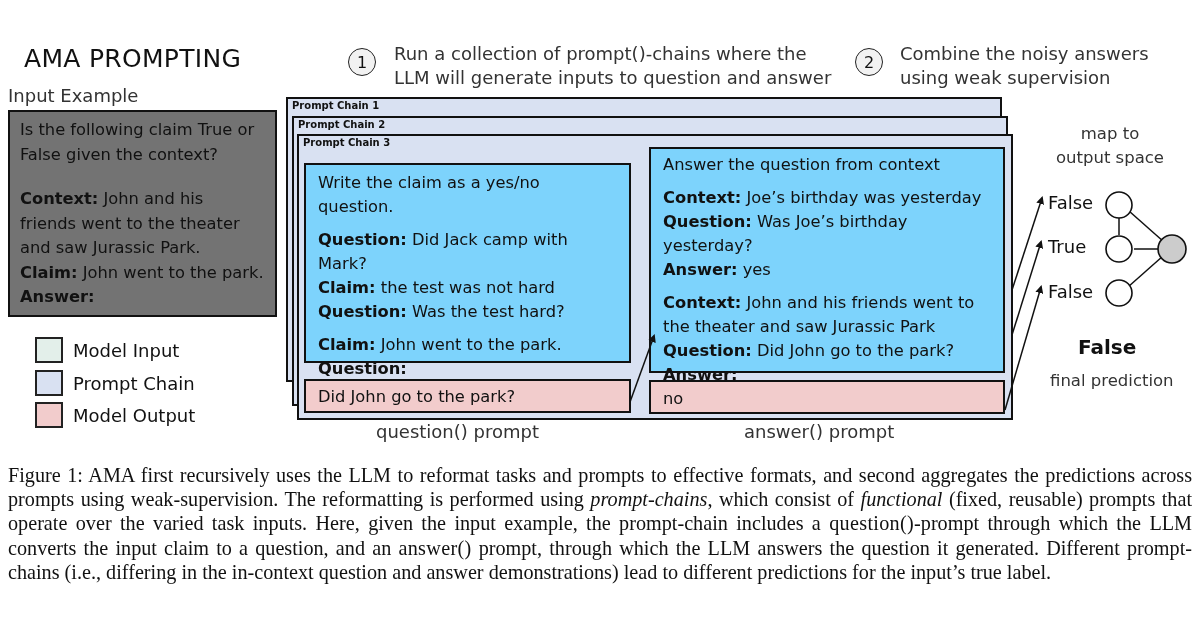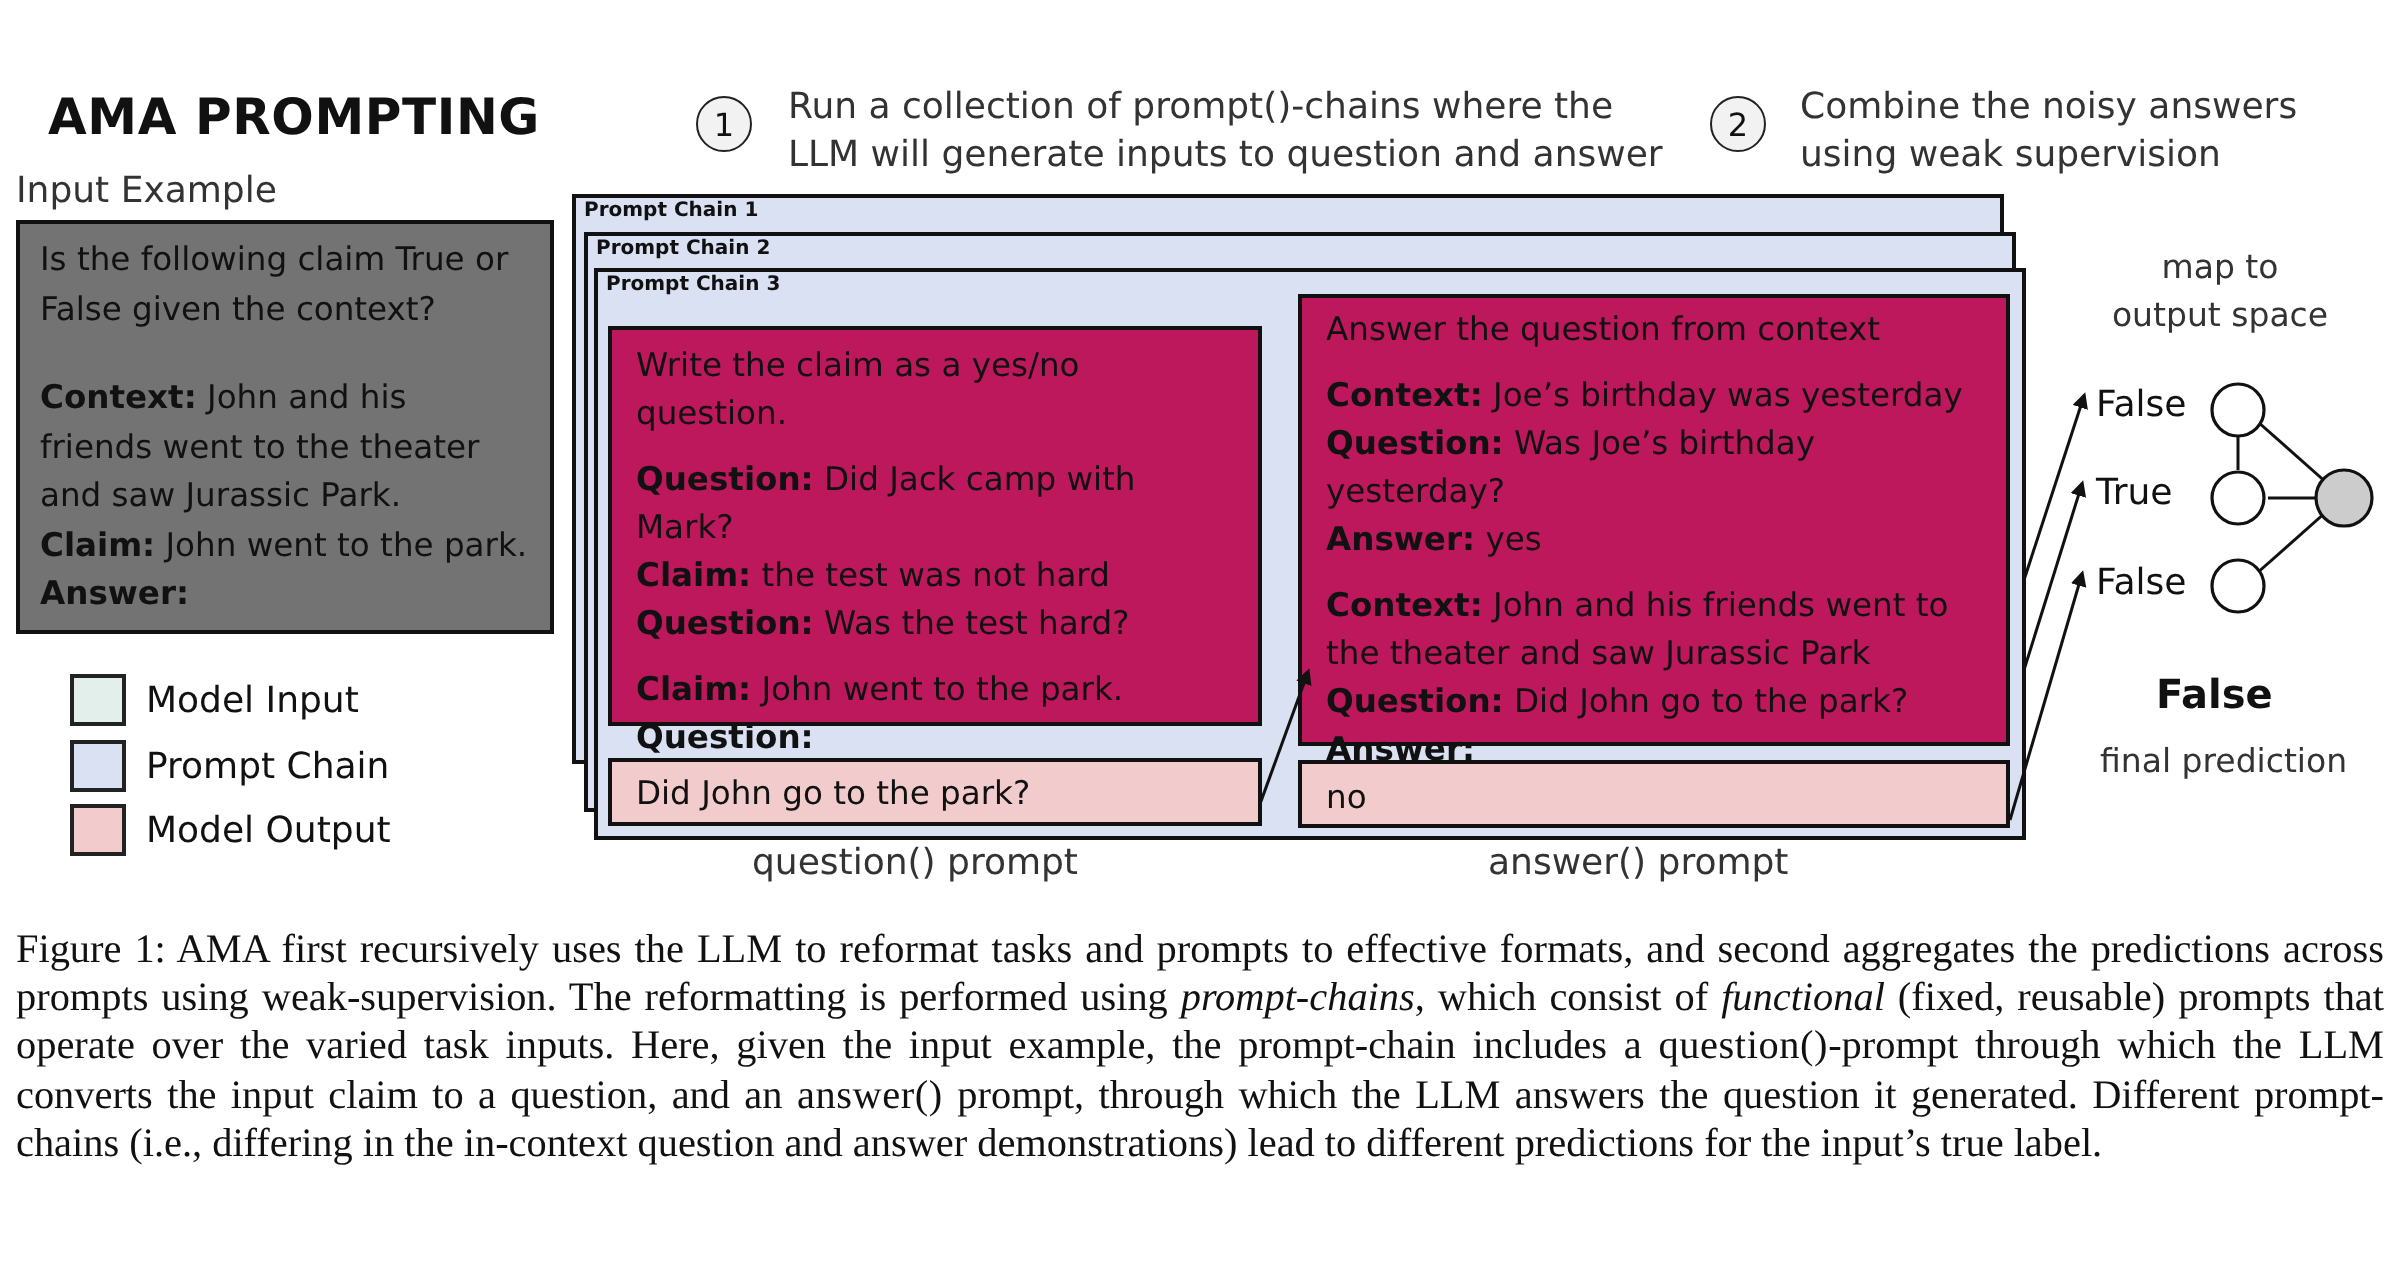--- a/index.html
+++ b/index.html
@@ -1,30 +1,30 @@
 <!DOCTYPE html>
 <html><head>
 <meta charset="utf-8">
 <style>
   * { box-sizing: border-box; margin: 0; padding: 0; }
   html, body { width: 1200px; height: 631px; background: #ffffff; overflow: hidden; }
   body { position: relative; font-family: "DejaVu Sans", sans-serif; color: #111; }
   .abs { position: absolute; }
-  .title { left: 24px; top: 44px; font-size: 25px; font-weight: bold; letter-spacing: 0.3px; color: #111; }
+  .title { left: 24px; top: 44px; font-size: 25px; font-weight: normal; letter-spacing: 0.3px; color: #111; }
   .input-label { left: 8px; top: 85px; font-size: 18px; color: #333; }
   .input-box { left: 8px; top: 110px; width: 269px; height: 207px; background: #737373; border: 2px solid #111; padding: 6px 10px; font-size: 16.3px; line-height: 24.5px; color: #111; }
   .input-box .gap { height: 20px; }
   b { font-weight: bold; }
   .legend-row { left: 35px; display: flex; align-items: center; font-size: 18px; color: #111; }
   .legend-swatch { width: 28px; height: 26px; border: 2px solid #222; margin-right: 10px; }
   .step-circle { width: 28px; height: 28px; border: 1.8px solid #222; border-radius: 50%; background: #f2f2f2; font-size: 16px; display: flex; align-items: center; justify-content: center; color: #111; }
   .step-text { font-size: 18px; line-height: 24px; color: #333; }
   .chain { border: 2px solid #111; background: #d9e1f2; }
   .chain-label { font-size: 10px; font-weight: bold; color: #111; position: absolute; left: 4px; top: 1px; }
-  .inner-green { background: #be185d; border: 2px solid #111; }
+  .inner-green { background: #7dd3fc; border: 2px solid #111; }
   .inner-red { background: #f2cccc; border: 2px solid #111; }
   .qbox { padding: 6px 12px; font-size: 16.3px; line-height: 24px; color: #111; }
   .caption-under { font-size: 18px; color: #333; }
   .map-label { font-size: 16.5px; line-height: 24px; color: #333; text-align: center; }
   .vote { font-size: 18px; color: #111; }
   .final { font-size: 20px; font-weight: bold; color: #111; }
   .final-sub { font-size: 16.5px; color: #333; }
   .fig-caption { left: 8px; top: 463px; width: 1184px; font-family: "Liberation Serif", serif; font-size: 20.2px; line-height: 24.2px; color: #111; text-align: justify; }
   .fig-caption i { font-style: italic; }
   .mono-ish { font-family: "Liberation Serif", serif; letter-spacing: 0.3px; }

